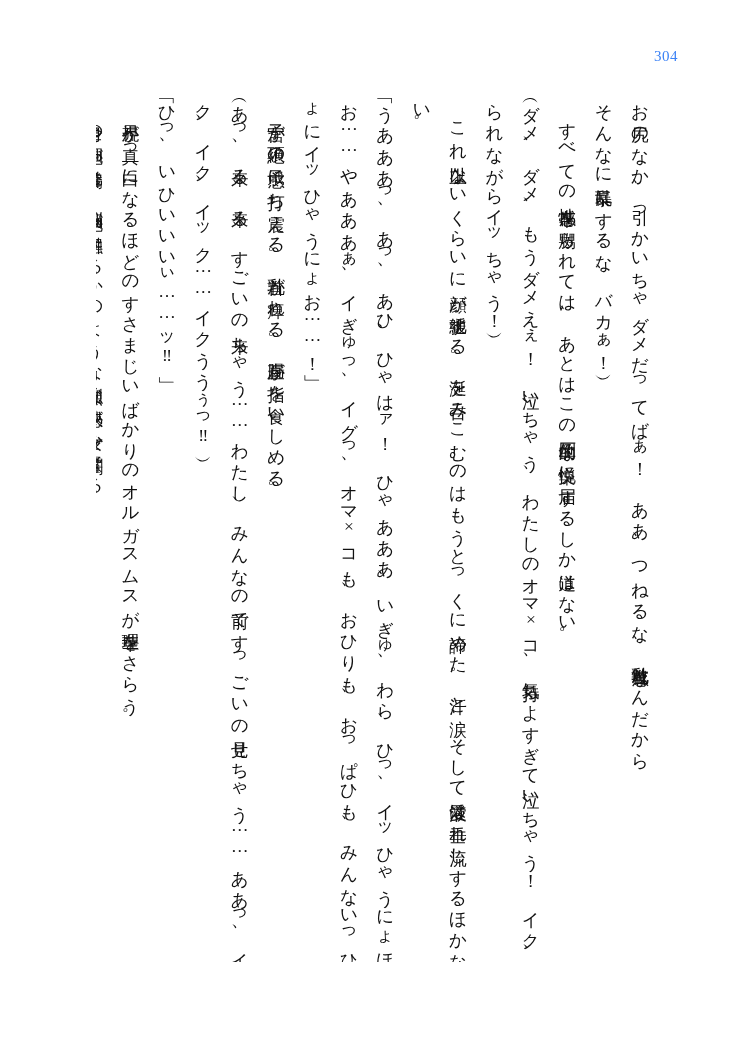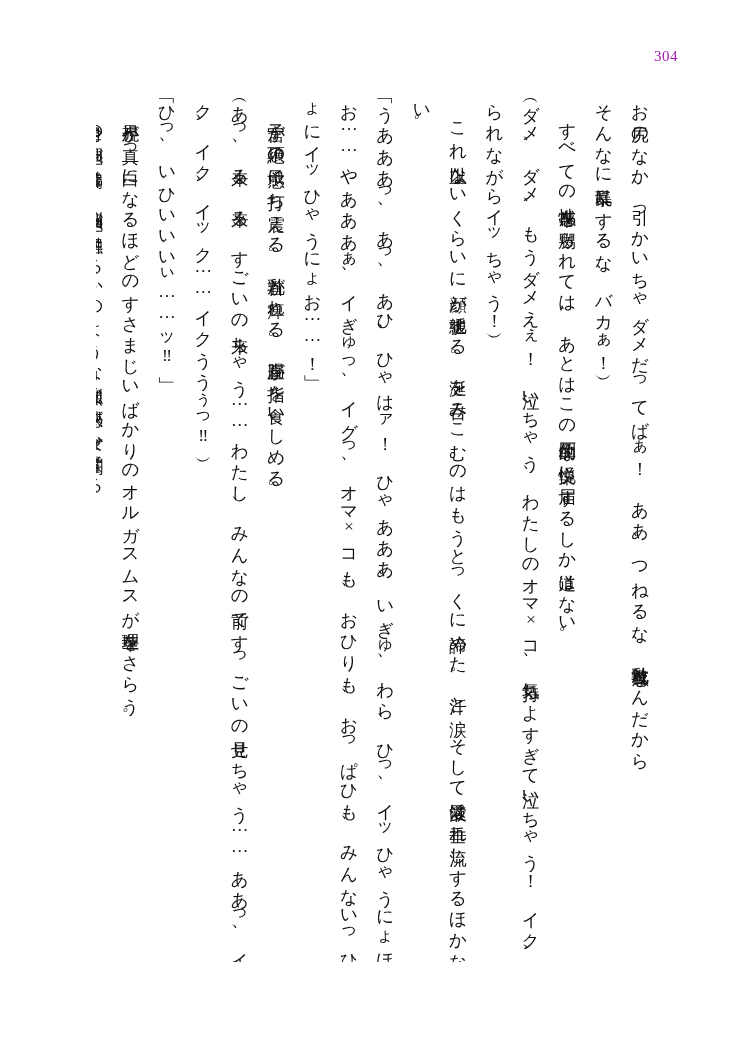--- a/index.html
+++ b/index.html
@@ -24,21 +24,21 @@
     background: #ffffff;
   }
 
   
   .page-number {
     position: absolute;
     top: 48px;
     right: 58px;
     font-size: 15px;
     letter-spacing: 0.5px;
-    color: #a21caf;
+    color: #3b82f6;
     font-family: "Liberation Serif", "DejaVu Serif", serif;
   }
 
   
   .text-body {
     position: absolute;
     top: 92px;
     right: 78px;
     left: 96px;
     height: 870px;

